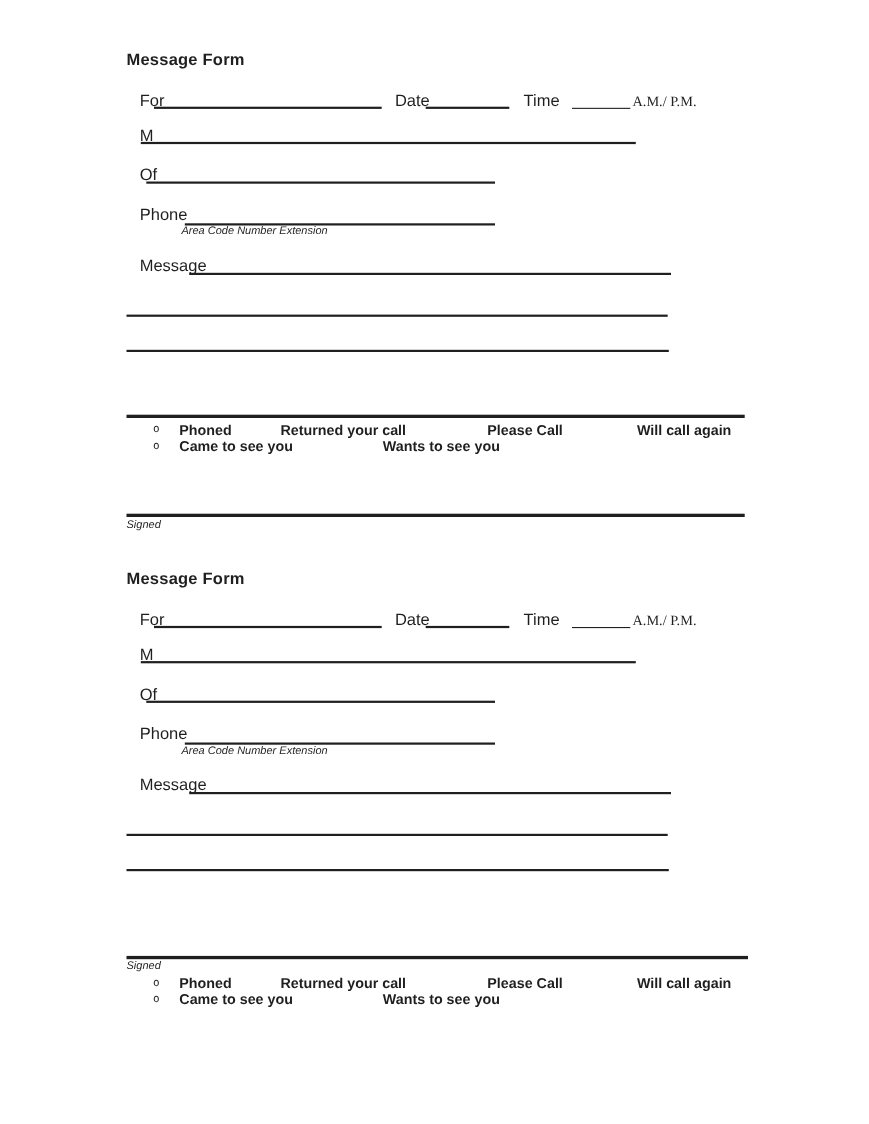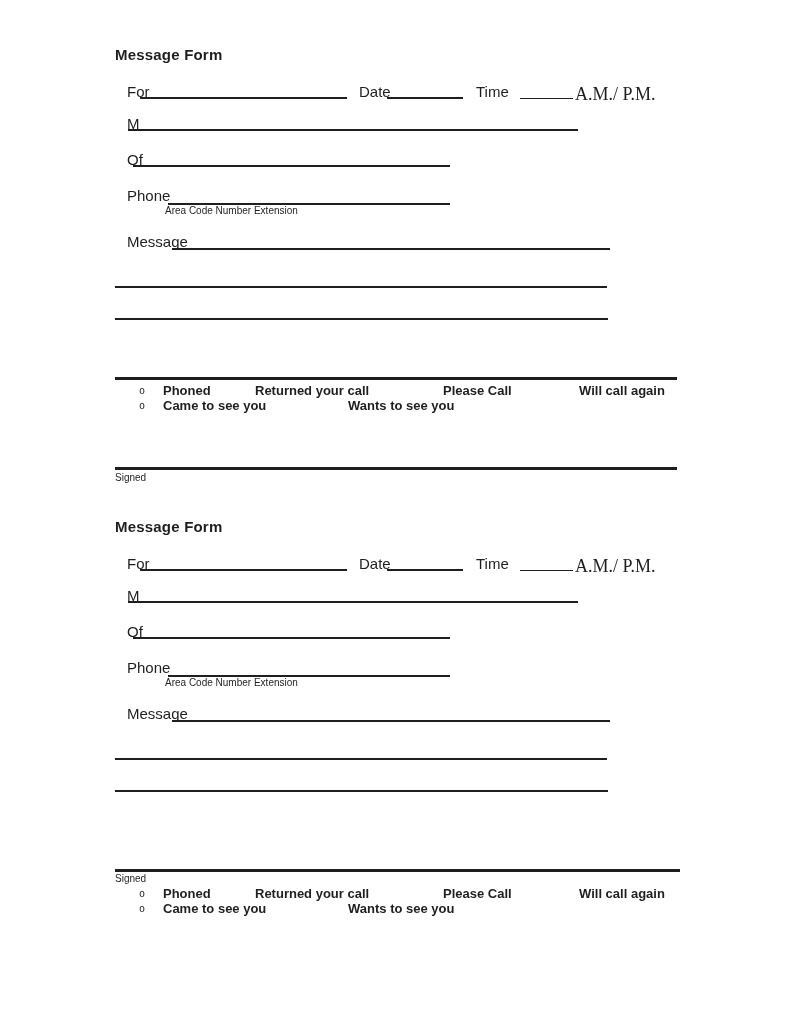--- a/index.html
+++ b/index.html
@@ -13,24 +13,24 @@
   }
   .form{position:absolute;left:0;width:658px;}
   .f1{top:0;height:500px;}
   .f2{top:472px;height:550px;}
   .abs{position:absolute;line-height:1;white-space:nowrap;}
   .title{font-size:15px;font-weight:bold;letter-spacing:.2px;}
   .lbl{font-size:15px;margin-left:12px;}
   .ln{position:absolute;background:#1f1f1f;height:2px;}
   .thin{height:1px;}
   .thick{height:3px;}
-  .small{font-size:10px;}
+  .small{font-size:10px;font-style:italic;}
   .opt{font-size:13px;font-weight:bold;}
   .bullet{font-size:10px;font-family:"DejaVu Sans Mono",monospace;}
-  .serif{font-family:"Liberation Serif",serif;font-size:18px;}
+  .serif{font-family:"Liberation Serif",serif;font-size:13px;}
 </style>
 </head>
 <body>
 
 <div class="page">
 
   <section class="form f1">
     <div class="abs title" style="left:115px;top:47px;">Message Form</div>
 
     <span class="abs lbl" style="left:115px;top:84px;">For</span>

